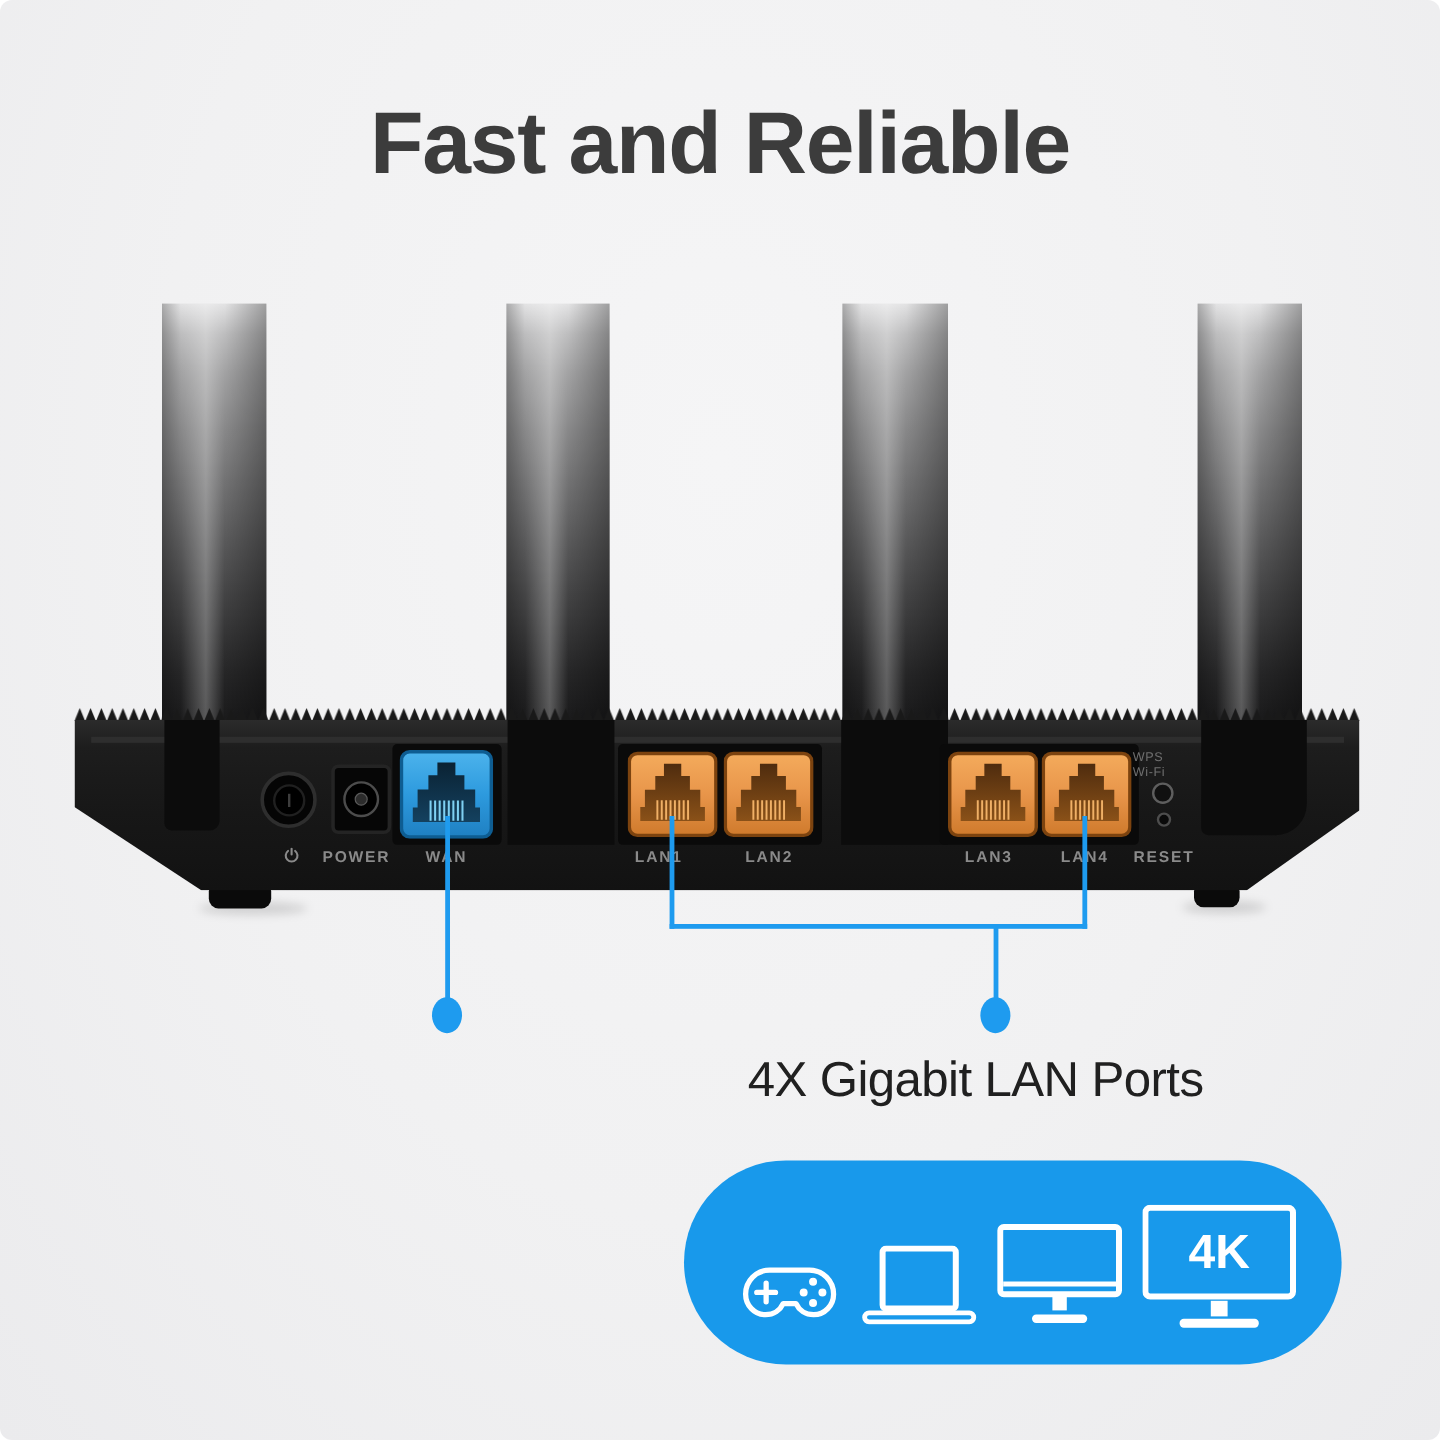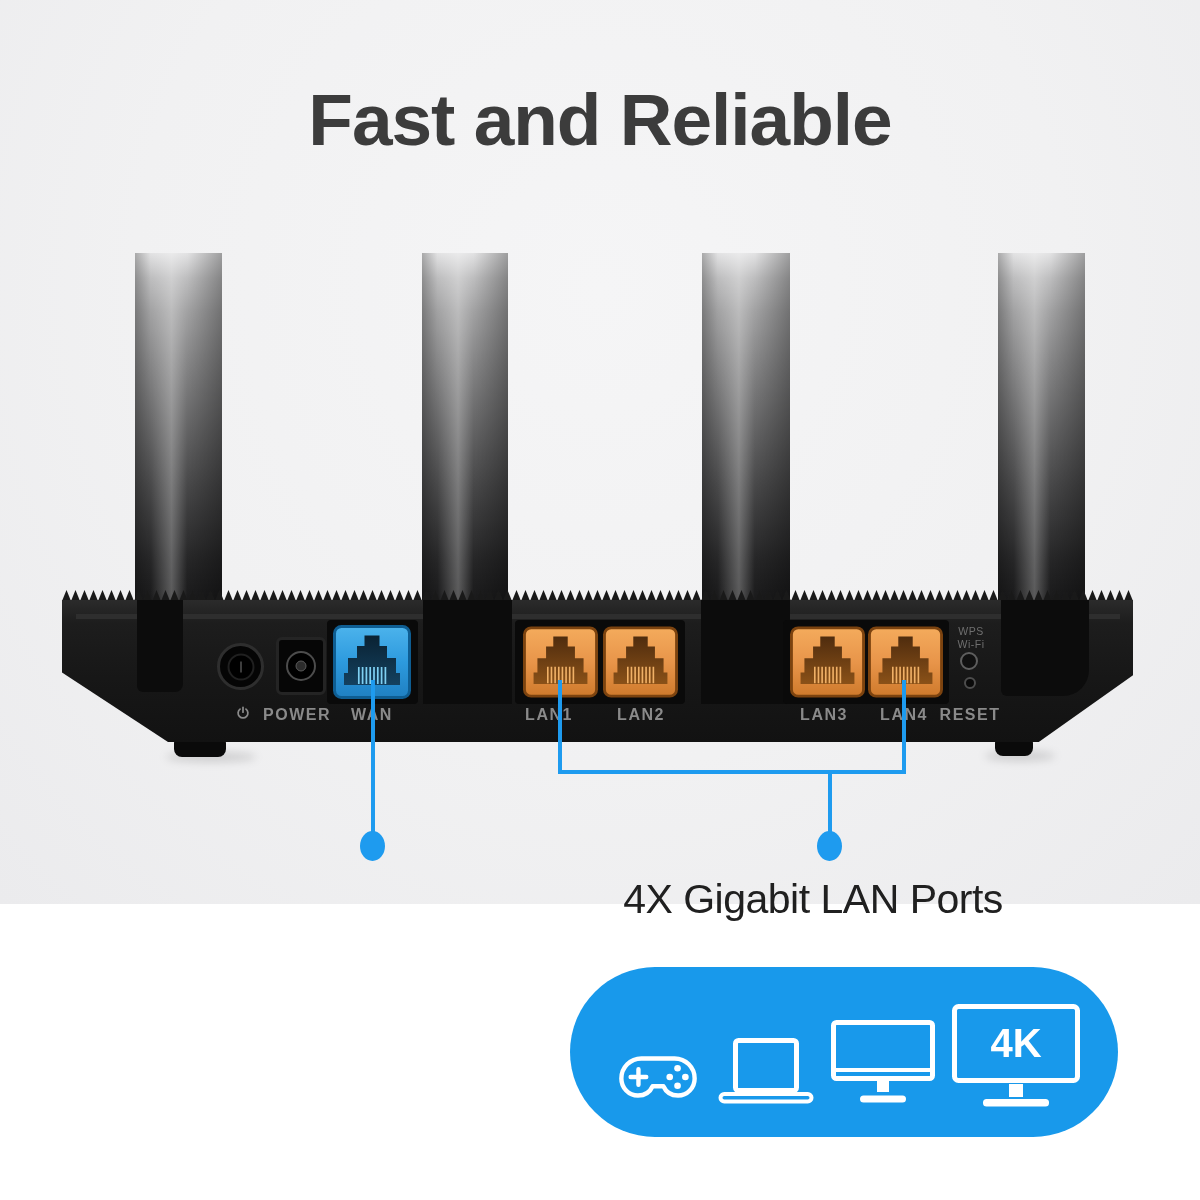--- a/index.html
+++ b/index.html
@@ -1,18 +1,18 @@
 <!DOCTYPE html>
 <html><head>
 <meta charset="utf-8">
 <style>
   html,body{margin:0;padding:0;}
   body{width:1200px;height:1200px;overflow:hidden;font-family:"Liberation Sans",sans-serif;}
-  .stage{position:relative;width:1200px;height:904px;
-    background:radial-gradient(ellipse at 50% 32%, #f5f5f6 0%, #f1f1f2 55%, #ebebed 100%);}
+  .stage{position:relative;width:1200px;height:1200px;
+    background:radial-gradient(ellipse at 50% 32%, #f5f5f6 0%, #f1f1f2 55%, #ebebed 100%);border-radius:10px;}
 
   
   .title{position:absolute;left:0;top:74px;width:100%;text-align:center;
     font-size:73px;line-height:92px;font-weight:700;color:#3c3c3c;letter-spacing:-1px;}
 
   
   .antenna{position:absolute;top:253px;height:362px;
     background:linear-gradient(180deg,#e3e3e4 0%,#bdbdbe 7%,#a2a2a3 16%,#8a8a8b 28%,#6b6b6c 45%,#474748 65%,#262627 85%,#151516 100%);}
   .antenna::after{content:"";position:absolute;inset:0;
     background:linear-gradient(90deg,rgba(0,0,0,.25) 0%,rgba(255,255,255,0) 18%,rgba(255,255,255,.28) 42%,rgba(255,255,255,0) 60%,rgba(0,0,0,.3) 100%);}
@@ -43,28 +43,28 @@
     border-radius:50%;background:#000;border:2px solid #202020;box-sizing:border-box;}
   .pwr-btn .mark{position:absolute;left:50%;top:50%;width:2px;height:11px;transform:translate(-50%,-50%);background:#3d3d3d;}
   .pwr-jack{position:absolute;left:276px;top:637px;width:50px;height:58px;border-radius:6px;z-index:4;
     background:#060606;border:3px solid #242424;box-sizing:border-box;}
   .pwr-jack .ring{position:absolute;left:50%;top:50%;width:30px;height:30px;transform:translate(-50%,-50%);
     border-radius:50%;background:#000;border:2px solid #4c4c4c;box-sizing:border-box;}
   .pwr-jack .pin{position:absolute;left:50%;top:50%;width:9px;height:9px;transform:translate(-50%,-50%);
     border-radius:50%;background:#2c2c2c;border:1px solid #5a5a5a;}
   .port{position:absolute;top:625px;z-index:4;}
   .p-wan{left:333px;} .p-lan1{left:523px;} .p-lan2{left:603px;} .p-lan3{left:790px;} .p-lan4{left:868px;}
-  .wps-txt{position:absolute;left:944px;top:625px;width:54px;z-index:4;text-align:center;
+  .wps-txt{position:absolute;left:944px;top:625px;width:54px;z-index:4;
     font-size:10.5px;line-height:12.5px;color:#6f6f6f;letter-spacing:.5px;}
   .wps-btn{position:absolute;left:960px;top:652px;width:18px;height:18px;border-radius:50%;
     background:#101010;border:2px solid #5e5e5e;box-sizing:border-box;z-index:4;}
   .reset-btn{position:absolute;left:964px;top:677px;width:12px;height:12px;border-radius:50%;
     background:#0a0a0a;border:2px solid #4d4d4d;box-sizing:border-box;z-index:4;}
   .plabel{position:absolute;top:706px;transform:translateX(-50%);z-index:4;
-    font-size:16px;font-weight:700;color:#8a8a8a;letter-spacing:1.5px;white-space:nowrap;}
+    font-size:13px;font-weight:700;color:#8a8a8a;letter-spacing:1.5px;white-space:nowrap;}
   .pwr-glyph{position:absolute;left:236px;top:706px;width:14px;height:14px;z-index:4;}
 
   
   .cline{position:absolute;background:#1e9bef;z-index:5;}
   .cdot{position:absolute;width:25px;height:30px;border-radius:50%;background:#1e9bef;z-index:5;}
   .clabel{position:absolute;top:876px;transform:translateX(-50%);white-space:nowrap;
     font-size:41px;font-weight:500;color:#202020;letter-spacing:-.5px;z-index:5;}
 
   
   .badge{position:absolute;left:570px;top:967px;width:548px;height:170px;border-radius:85px;

